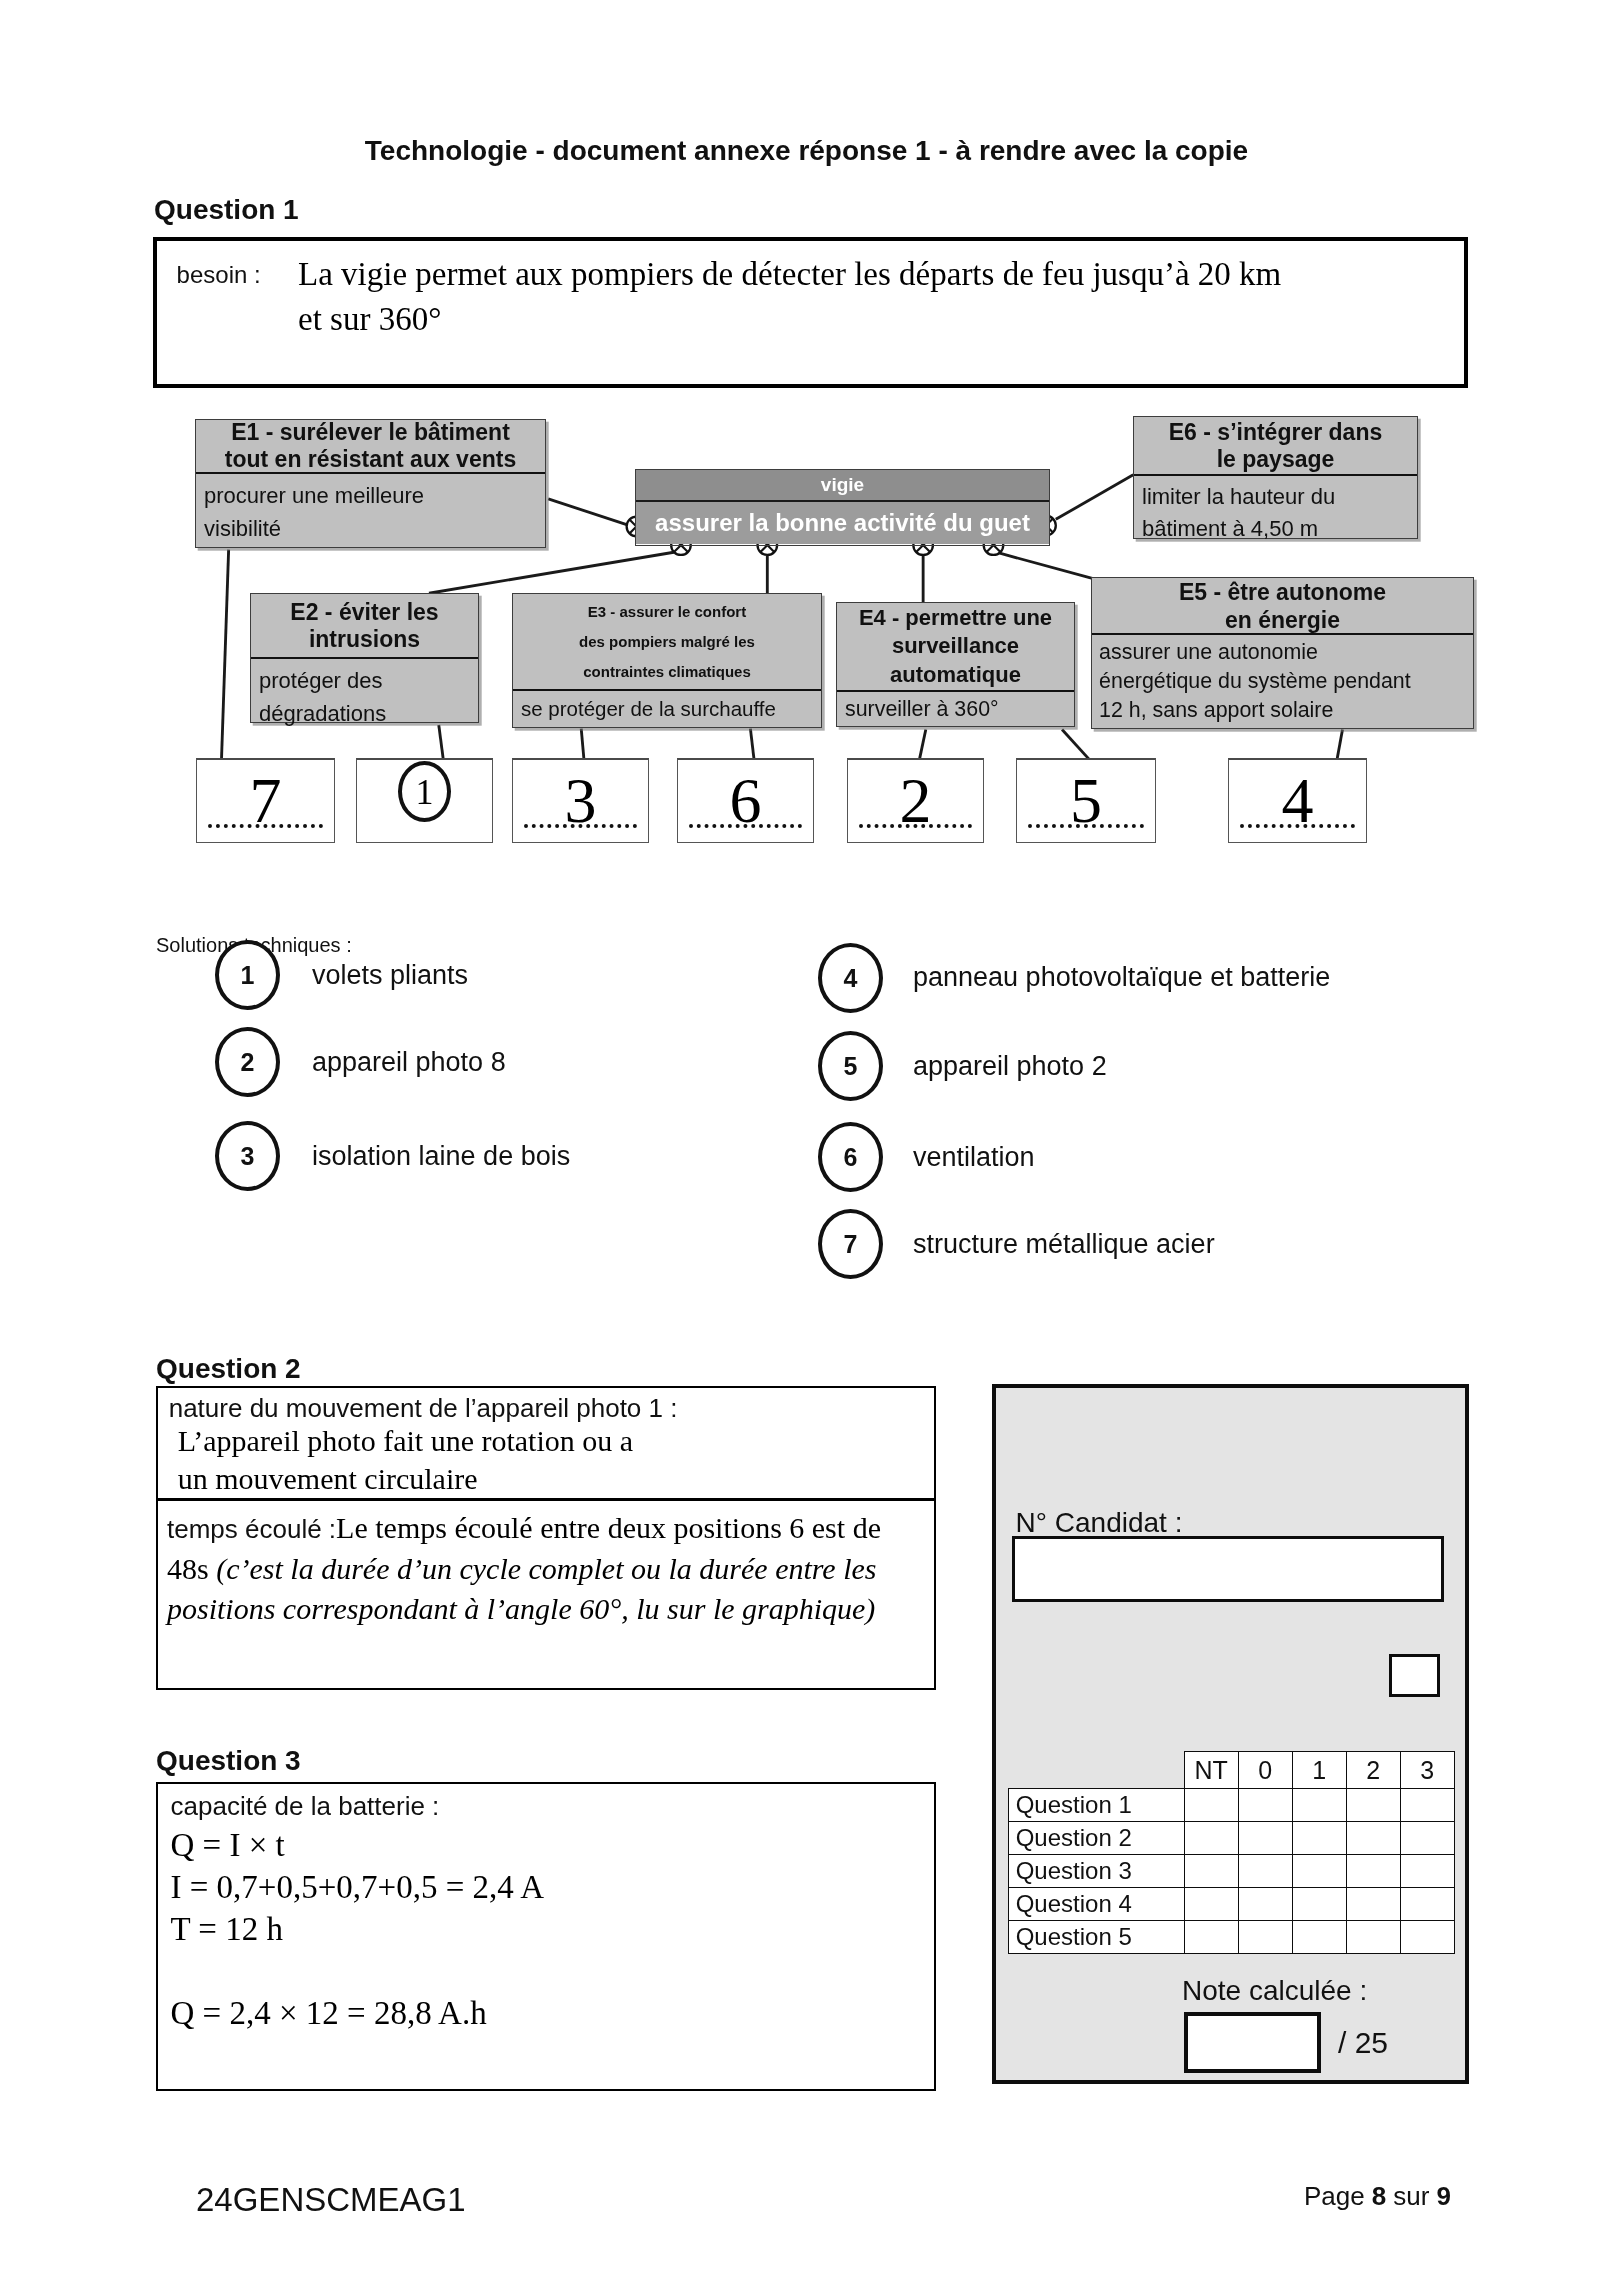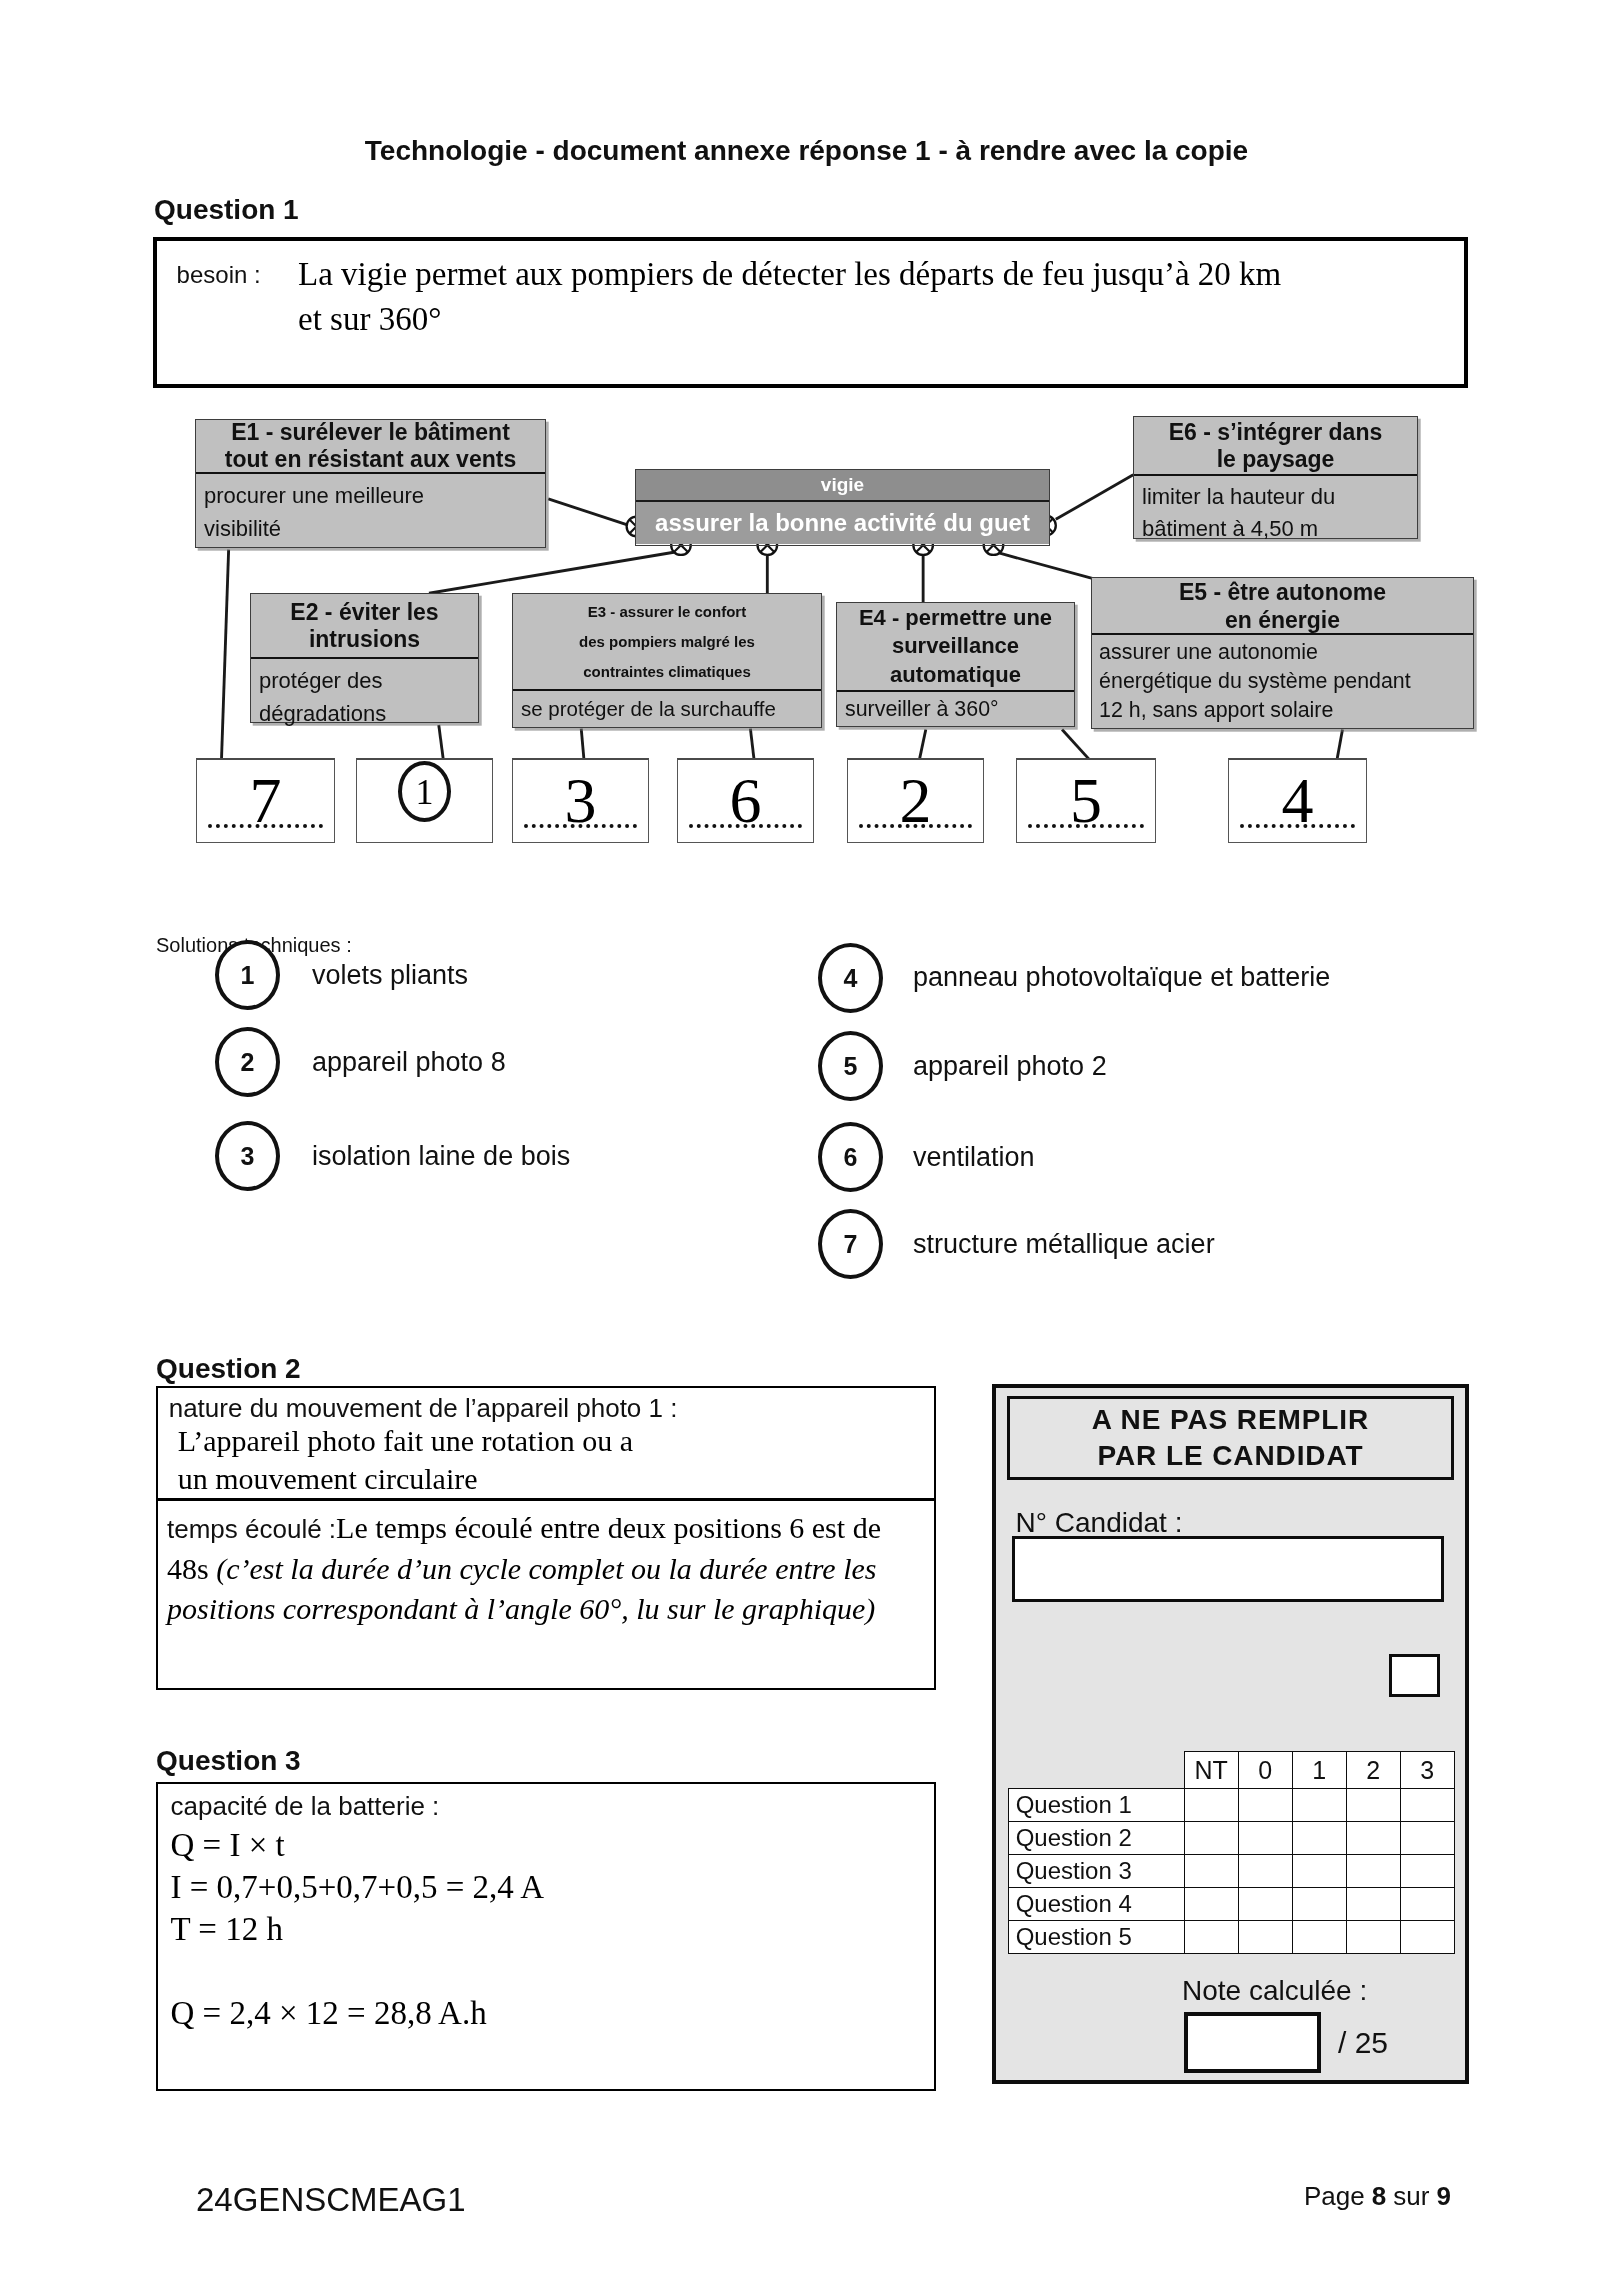--- a/index.html
+++ b/index.html
@@ -264,22 +264,20 @@
   <div class="qbox" style="left:156px;top:1782px;width:776px;height:305px;">
     <div class="plabel" style="padding:7.1px 0 0 12.5px;">capacité de la batterie :</div>
     <div class="serif-ans pre" style="font-size:33px;line-height:42px;padding-left:12.5px;margin-top:1.8px;">Q = I × t
 I = 0,7+0,5+0,7+0,5 = 2,4 A
 T = 12 h
 
 Q = 2,4 × 12 = 28,8 A.h</div>
   </div>
 
   <div class="panel">
-    <div class="panel-header">A NE PAS REMPLIR
-PAR LE CANDIDAT</div>
     <div class="cand-label">N° Candidat :</div>
     <div class="cand-input"></div>
     <div class="absent-checkbox"></div>
 
     <table class="score-table">
       <tbody>
           <tr>
         <td class="blank"></td>
         <th>NT</th>
         <th>0</th>

